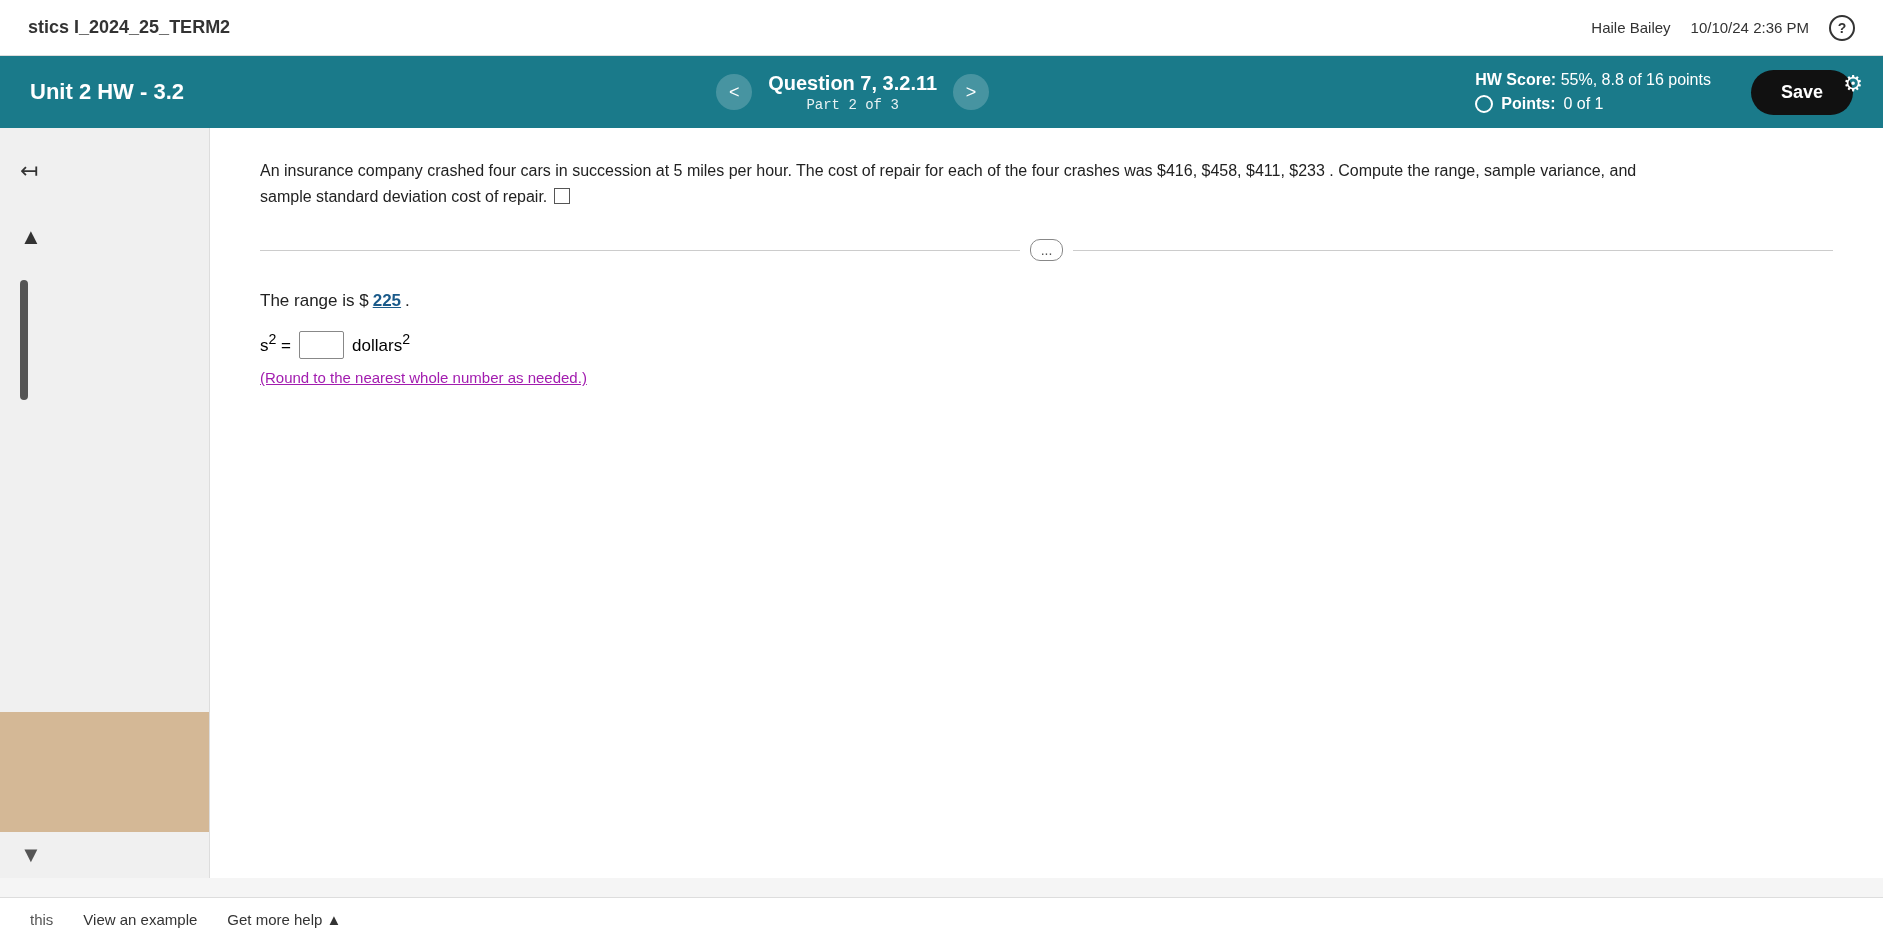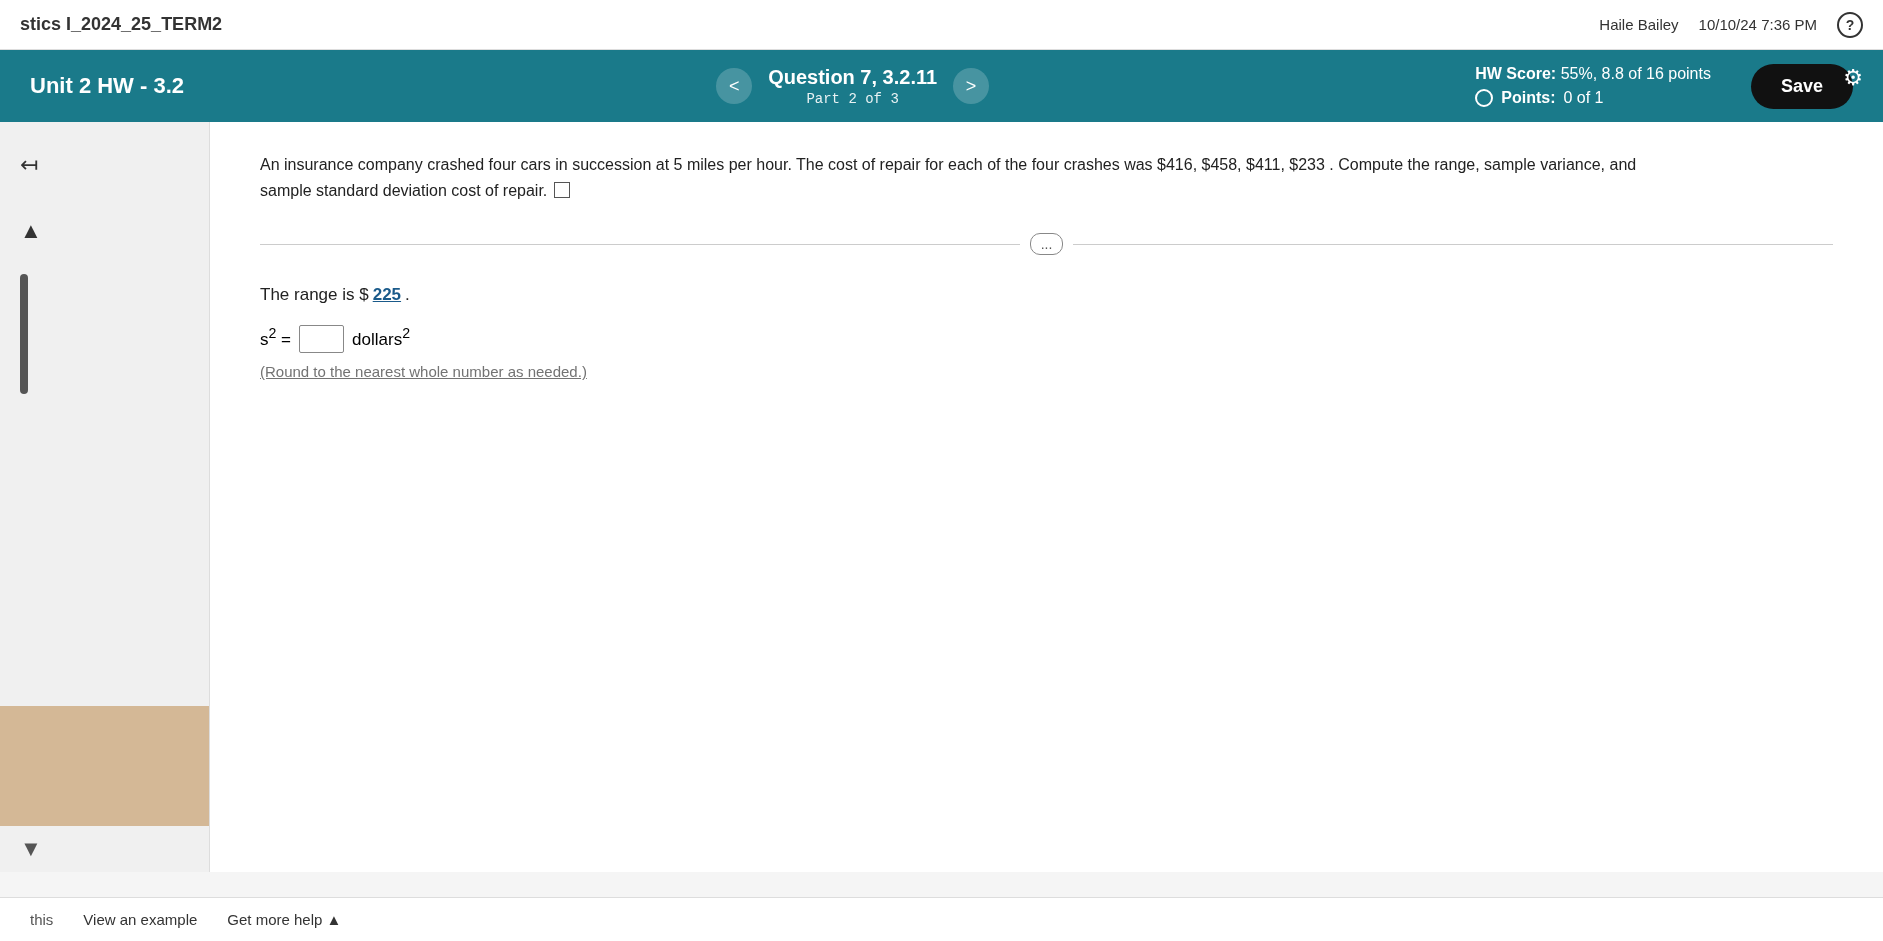--- a/index.html
+++ b/index.html
@@ -10,23 +10,23 @@
       min-height: 941px;
       overflow-x: hidden;
     }
 
     
     .top-bar {
       display: flex;
       align-items: center;
       justify-content: space-between;
       background: #fff;
-      padding: 10px 20px;
+      padding: 10px 28px;
       border-bottom: 1px solid #ddd;
-      height: 50px;
+      height: 56px;
     }
     .top-bar-left {
       font-size: 18px;
       font-weight: bold;
       color: #333;
     }
     .top-bar-right {
       display: flex;
       align-items: center;
       gap: 20px;
@@ -250,21 +250,21 @@
       width: 45px;
       height: 28px;
       border: 1px solid #888;
       border-radius: 2px;
       text-align: center;
       font-size: 15px;
       outline: none;
     }
     .hint-text {
       font-size: 15px;
-      color: #737373;
+      color: #a21caf;
       text-decoration: underline;
       margin-top: 4px;
       margin-bottom: 30px;
     }
 
     
     .bottom-bar {
       position: fixed;
       bottom: 0;
       left: 0;
@@ -334,21 +334,21 @@
       background: #fff;
     }
   </style>
 </head>
 <body>
 
 <div class="top-bar">
   <div class="top-bar-left">stics I_2024_25_TERM2</div>
   <div class="top-bar-right">
     <span>Haile Bailey</span>
-    <span>10/10/24 7:36 PM</span>
+    <span>10/10/24 2:36 PM</span>
     <div class="help-icon">?</div>
   </div>
 </div>
 
 <div class="question-header">
   <div class="hw-title">Unit 2 HW - 3.2</div>
 
   <div class="question-nav">
     <button class="nav-arrow">&lt;</button>
     <div class="question-info">

